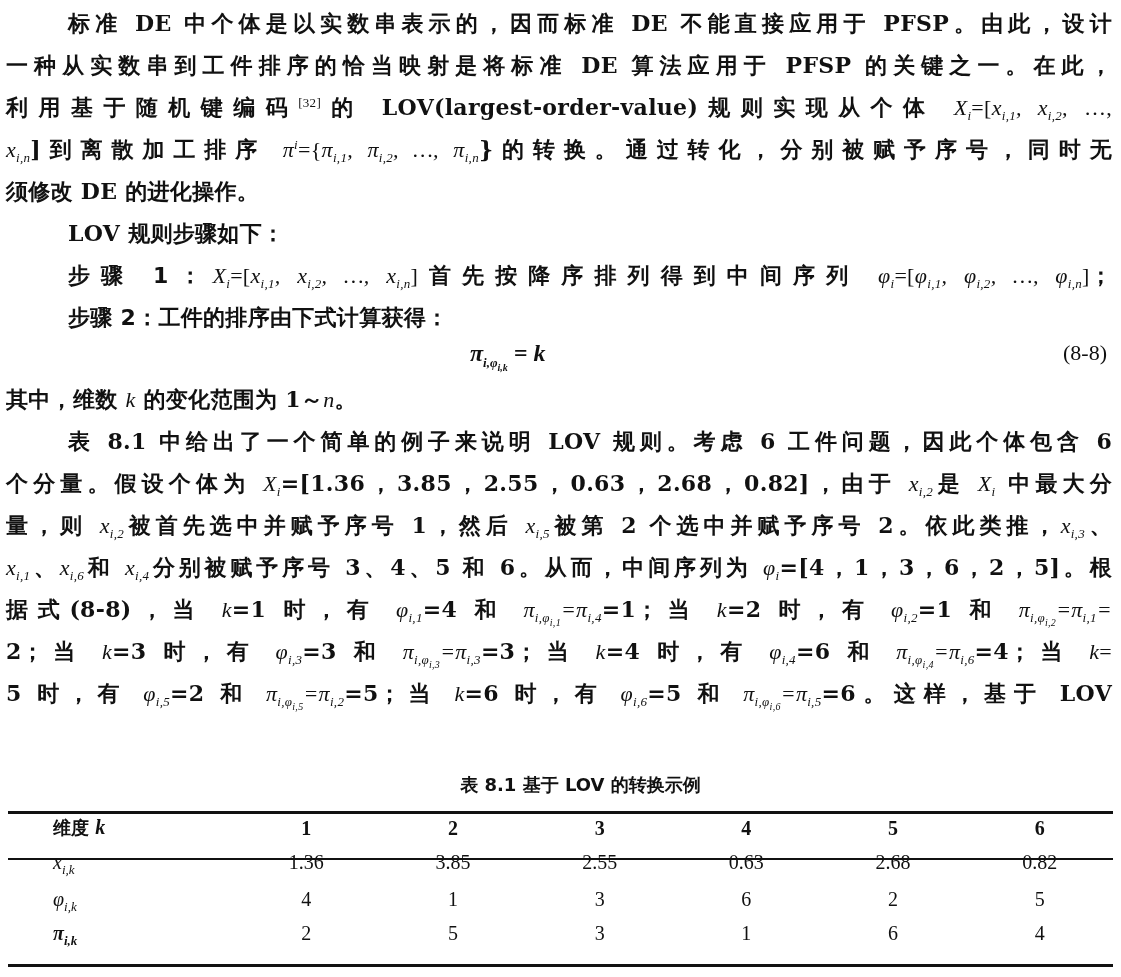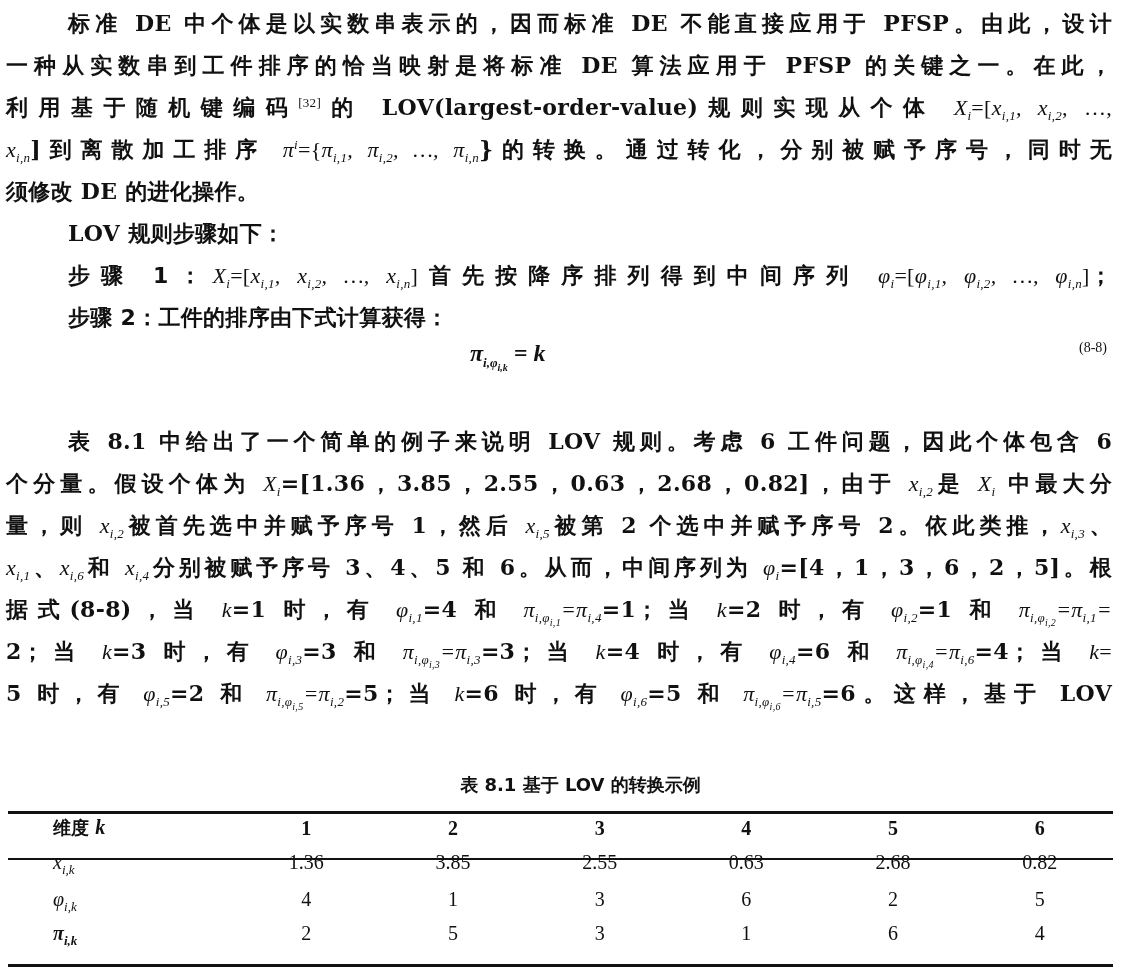--- a/index.html
+++ b/index.html
@@ -18,21 +18,21 @@
   .indent { left: 68px; width: 1044px; }
   .last { text-align-last: left; }
   .m { font-family: "Liberation Serif", "DejaVu Serif", serif; font-style: italic; font-weight: normal; }
   .mr { font-family: "Liberation Serif", "DejaVu Serif", serif; font-weight: normal; }
   sub, sup { font-size: 13px; line-height: 0; }
   sub sub { font-size: 10px; }
   .eq {
     position: absolute; top: 340px; left: 470px; font-size: 24px;
     font-family: "Liberation Serif", serif; font-style: italic; font-weight: bold;
   }
-  .eq-num { position: absolute; top: 340px; right: 14px; font-size: 14px; font-family: "Liberation Serif", serif; }
+  .eq-num { position: absolute; top: 340px; right: 14px; font-size: 22px; font-family: "Liberation Serif", serif; }
   .caption {
     position: absolute; top: 773px; left: 0; width: 1121px; text-align: center;
     font-size: 18px; font-weight: bold; font-family: "DejaVu Sans", sans-serif; padding-left: 20px;
   }
   .rule { position: absolute; left: 8px; width: 1105px; background: #111; }
   table.lov {
     position: absolute; left: 8px; top: 814px; width: 1105px;
     border-collapse: collapse; font-family: "Liberation Serif", serif;
     font-size: 20px;
   }
@@ -58,20 +58,21 @@
   <div class="line last" style="top:176px"><span>须修改 DE 的进化操作。</span></div>
 
   <div class="line indent last" style="top:218px"><span>LOV 规则步骤如下：</span></div>
 
   <div class="line indent" style="top:260px"><span style="font-family:'DejaVu Sans',sans-serif;font-weight:bold">步骤 1：</span><span class="m">X<sub>i</sub></span><span class="mr">=[</span><span class="m">x<sub>i,1</sub>, x<sub>i,2</sub>, …, x<sub>i,n</sub></span><span class="mr">]</span><span>首先按降序排列得到中间序列 </span><span class="m">φ<sub>i</sub></span><span class="mr">=[</span><span class="m">φ<sub>i,1</sub>, φ<sub>i,2</sub>, …, φ<sub>i,n</sub></span><span class="mr">]</span><span>；</span></div>
   <div class="line indent last" style="top:302px"><span style="font-family:'DejaVu Sans',sans-serif;font-weight:bold">步骤 2：</span><span>工件的排序由下式计算获得：</span></div>
 
   <div class="eq">π<sub>i,φ<sub>i,k</sub></sub> <span>= k</span></div>
   <div class="eq-num">(8-8)</div>
 
+  <div class="line last" style="top:384px"><span>其中，维数 </span><span class="m">k</span><span> 的变化范围为 1～</span><span class="m">n</span><span>。</span></div>
 
   <div class="line indent" style="top:426px"><span>表 8.1 中给出了一个简单的例子来说明 LOV 规则。考虑 6 工件问题，因此个体包含 6</span></div>
   <div class="line" style="top:468px"><span>个分量。假设个体为 </span><span class="m">X<sub>i</sub></span><span>=[1.36，3.85，2.55，0.63，2.68，0.82]，由于 </span><span class="m">x<sub>i,2</sub></span><span>是 </span><span class="m">X<sub>i</sub></span><span> 中最大分</span></div>
   <div class="line" style="top:510px"><span>量，则 </span><span class="m">x<sub>i,2</sub></span><span>被首先选中并赋予序号 1，然后 </span><span class="m">x<sub>i,5</sub></span><span>被第 2 个选中并赋予序号 2。依此类推，</span><span class="m">x<sub>i,3</sub></span><span>、</span></div>
   <div class="line" style="top:552px"><span class="m">x<sub>i,1</sub></span><span>、</span><span class="m">x<sub>i,6</sub></span><span>和 </span><span class="m">x<sub>i,4</sub></span><span>分别被赋予序号 3、4、5 和 6。从而，中间序列为 </span><span class="m">φ<sub>i</sub></span><span>=[4，1，3，6，2，5]。根</span></div>
   <div class="line" style="top:594px"><span>据式(8-8)，当 </span><span class="m">k</span><span>=1 时，有 </span><span class="m">φ<sub>i,1</sub></span><span>=4 和 </span><span class="m">π<sub>i,φ<sub>i,1</sub></sub>=π<sub>i,4</sub></span><span>=1；当 </span><span class="m">k</span><span>=2 时，有 </span><span class="m">φ<sub>i,2</sub></span><span>=1 和 </span><span class="m">π<sub>i,φ<sub>i,2</sub></sub>=π<sub>i,1</sub>=</span></div>
   <div class="line" style="top:636px"><span>2；当 </span><span class="m">k</span><span>=3 时，有 </span><span class="m">φ<sub>i,3</sub></span><span>=3 和 </span><span class="m">π<sub>i,φ<sub>i,3</sub></sub>=π<sub>i,3</sub></span><span>=3；当 </span><span class="m">k</span><span>=4 时，有 </span><span class="m">φ<sub>i,4</sub></span><span>=6 和 </span><span class="m">π<sub>i,φ<sub>i,4</sub></sub>=π<sub>i,6</sub></span><span>=4；当 </span><span class="m">k</span><span class="mr">=</span></div>
   <div class="line" style="top:678px"><span>5 时，有 </span><span class="m">φ<sub>i,5</sub></span><span>=2 和 </span><span class="m">π<sub>i,φ<sub>i,5</sub></sub>=π<sub>i,2</sub></span><span>=5；当 </span><span class="m">k</span><span>=6 时，有 </span><span class="m">φ<sub>i,6</sub></span><span>=5 和 </span><span class="m">π<sub>i,φ<sub>i,6</sub></sub>=π<sub>i,5</sub></span><span>=6。这样，基于 LOV</span></div>
 
   <div class="caption">表 8.1   基于 LOV 的转换示例</div>

